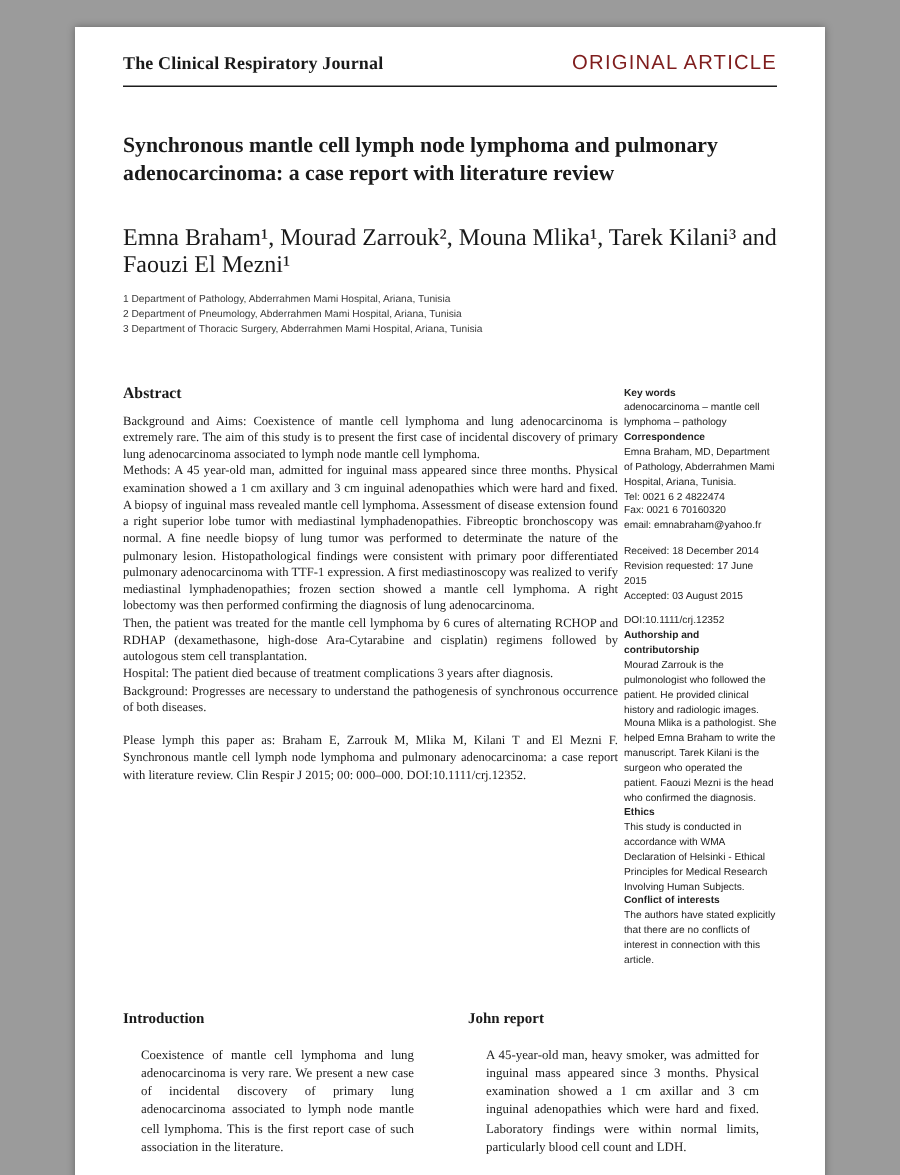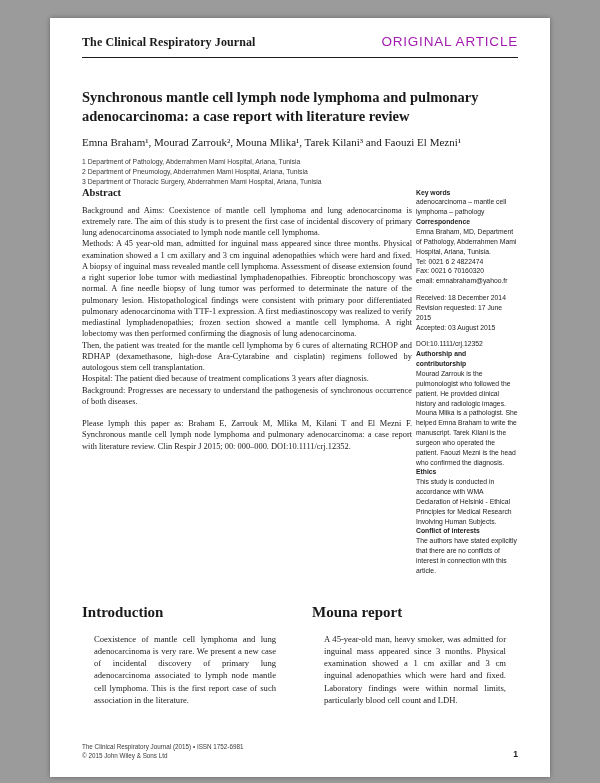--- a/index.html
+++ b/index.html
@@ -29,44 +29,45 @@
     padding-bottom: 7px;
   }
   .journal-name {
     font-weight: bold;
     font-size: 12px;
     letter-spacing: 0.1px;
   }
   .article-type {
     font-family: "Liberation Sans", sans-serif;
     font-size: 13.5px;
-    color: #a21caf;
+    color: #7f1d1d;
     letter-spacing: 0.8px;
   }
   
   .title {
     font-size: 14.5px;
     font-weight: bold;
     line-height: 1.28;
-    margin: 30px 0 11px 0;
+    margin: 30px 0 25px 0;
   }
   .authors {
-    font-size: 11px;
+    font-size: 16px;
     margin: 0 0 9px 0;
   }
   .affils {
     font-family: "Liberation Sans", sans-serif;
     font-size: 6.8px;
     line-height: 1.45;
     color: #3a3a3a;
   }
   
   .main {
     display: flex;
     gap: 4px;
+    margin-top: 32px;
   }
   .left-col { width: 330px; flex: 0 0 330px; }
   .abstract-h {
     font-size: 10.5px;
     font-weight: bold;
     margin: 0 0 7px 0;
   }
   .abs-para {
     font-size: 8.4px;
     line-height: 1.34;
@@ -96,21 +97,21 @@
   .sb-block div { margin: 0; }
   .sb-gap { margin-top: 7px; }
   
   .bottom {
     display: flex;
     gap: 24px;
     margin-top: 28px;
   }
   .b-col { flex: 1; }
   .sec-h {
-    font-size: 15px;
+    font-size: 10px;
     font-weight: bold;
     margin: 0 0 8px 0;
   }
   .sec-p {
     font-size: 8.6px;
     line-height: 1.42;
     text-align: justify;
     margin: 12px;
   }
   
@@ -209,21 +210,21 @@
 
     </div>
   </div>
 
   <div class="bottom">
     <div class="b-col">
       <h2 class="sec-h">Introduction</h2>
       <p class="sec-p">Coexistence of mantle cell lymphoma and lung adenocarcinoma is very rare. We present a new case of incidental discovery of primary lung adenocarcinoma associated to lymph node mantle cell lymphoma. This is the first report case of such association in the literature.</p>
     </div>
     <div class="b-col">
-      <h2 class="sec-h">Mouna report</h2>
+      <h2 class="sec-h">John report</h2>
       <p class="sec-p">A 45-year-old man, heavy smoker, was admitted for inguinal mass appeared since 3 months. Physical examination showed a 1 cm axillar and 3 cm inguinal adenopathies which were hard and fixed. Laboratory findings were within normal limits, particularly blood cell count and LDH.</p>
     </div>
   </div>
 
   <div class="footer">
     <div>
       <div>The Clinical Respiratory Journal (2015) • ISSN 1752-6981</div>
       <div>© 2015 John Wiley &amp; Sons Ltd</div>
     </div>
     <div class="page-num">1</div>

